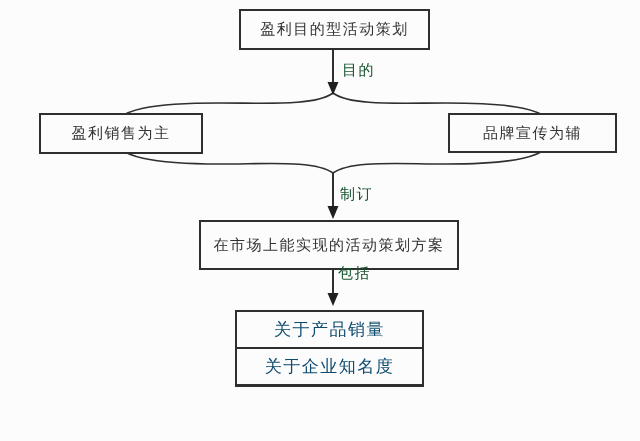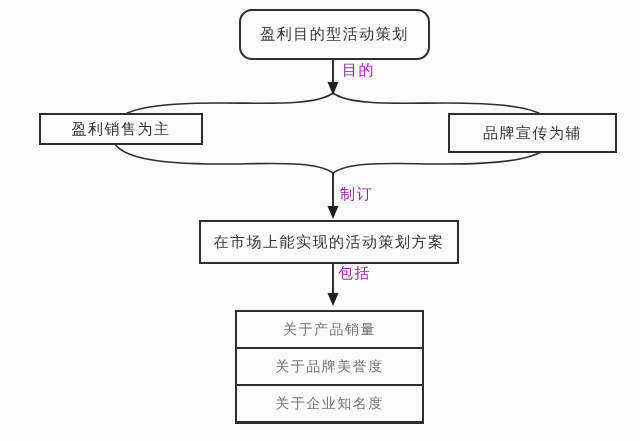--- a/index.html
+++ b/index.html
@@ -22,45 +22,45 @@
     border:2px solid #2f2f2f;
     background:#fcfcfc;
     display:flex;align-items:center;justify-content:center;
     color:#333333;
     font-size:15px;
     letter-spacing:1.5px;
     white-space:nowrap;
   }
   .edge-label{
     position:absolute;
-    color:#a21caf;
+    color:#14532d;
     font-size:15px;
     letter-spacing:1.5px;
     line-height:1;
     white-space:nowrap;
   }
-  #top-box{left:239px;top:9px;width:191px;height:51px;border-radius:13px;}
-  #left-box{left:39px;top:113px;width:164px;height:32px;}
+  #top-box{left:239px;top:9px;width:191px;height:41px;}
+  #left-box{left:39px;top:113px;width:164px;height:41px;}
   #right-box{left:448px;top:113px;width:169px;height:40px;font-family:Liberation Serif, serif;}
-  #middle-box{left:199px;top:220px;width:260px;height:44px;text-align:center;}
+  #middle-box{left:199px;top:220px;width:260px;height:50px;text-align:center;}
   #label-purpose{left:342px;top:63px;}
   #label-formulate{left:340px;top:187px;}
   #label-include{left:338px;top:266px;}
   #item-stack{
     position:absolute;
     left:235px;top:310px;width:189px;
     box-sizing:border-box;
     border:2px solid #2f2f2f;
     border-bottom-width:3px;
     background:#fcfcfc;
   }
   .item-row{
     height:35px;
     display:flex;align-items:center;justify-content:center;
-    color:#737373;font-size:14px;letter-spacing:1.5px;
+    color:#0c4a6e;font-size:17px;letter-spacing:1.5px;
     border-bottom:2px solid #2f2f2f;
     white-space:nowrap;
   }
   .item-row:last-child{border-bottom:none;}
 </style>
 </head>
 <body>
 
 <div id="canvas">
 
@@ -106,20 +106,17 @@
     <span>在市场上能实现的活动策划方案</span>
   </div>
 
   <span id="label-include" class="edge-label">包括</span>
 
   <div id="item-stack">
     <div class="item-row">
       <span>关于产品销量</span>
     </div>
     <div class="item-row">
-      <span>关于品牌美誉度</span>
-    </div>
-    <div class="item-row">
       <span>关于企业知名度</span>
     </div>
   </div>
 
 </div>
 
 </body></html>

